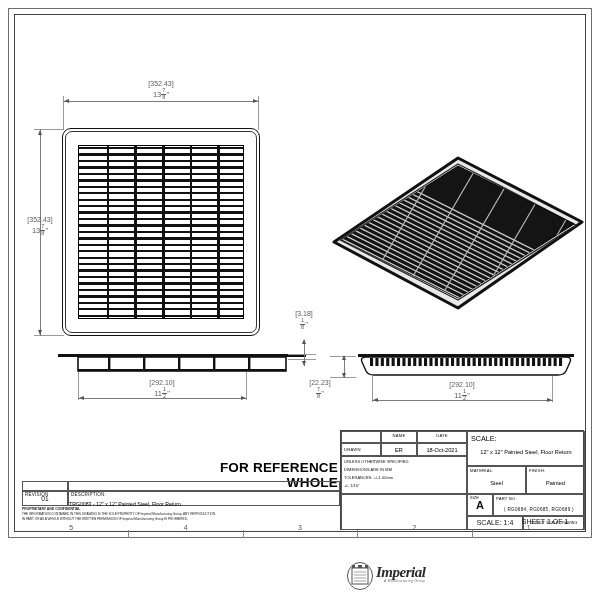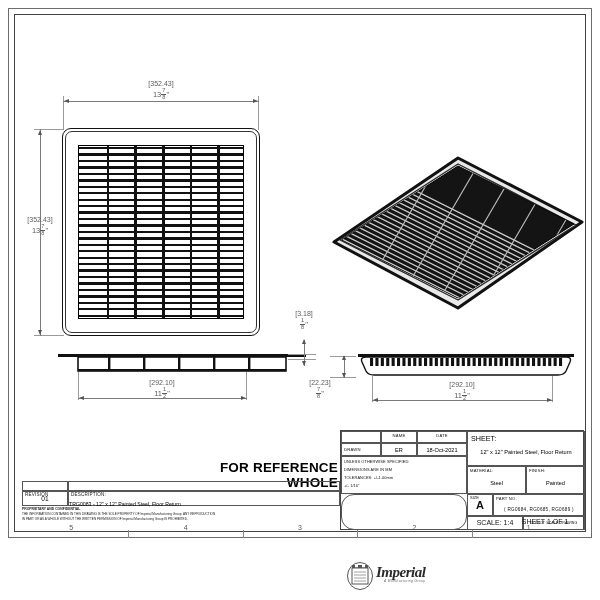--- a/index.html
+++ b/index.html
@@ -374,42 +374,42 @@
       <span class="val" style="padding-top:3px;">18-Oct-2021</span>
     </div>
 
     <div class="cell" style="left:0;top:25px;width:126px;height:38px;">
       <span class="tb-unless">UNLESS OTHERWISE SPECIFIED:</span>
       <span class="tb-unless c">DIMENSIONS ARE IN MM</span>
       <span class="tb-unless c">TOLERANCES: +/-1.00mm</span>
       <span class="tb-unless c">+/- 1/16"</span>
     </div>
 
-    <div class="cell" style="left:0;top:63px;width:126px;height:36px;border-radius:13px;">
+    <div class="cell" style="left:0;top:63px;width:126px;height:36px;">
       <div id="logo">
         <svg width="28" height="30" viewBox="0 0 28 30" style="position:absolute;left:4px;top:3px;">
           <ellipse cx="14" cy="15" rx="12.5" ry="13.5" fill="none" stroke="#555" stroke-width="1"></ellipse>
           <rect x="6" y="7" width="16" height="16" fill="none" stroke="#555" stroke-width="1"></rect>
           <path d="M6,7 L6,4 L9,4 L9,6.5 L12,6.5 L12,4 L16,4 L16,6.5 L19,6.5 L19,4 L22,4 L22,7 Z" fill="#555"></path>
           <g stroke="#777" stroke-width=".7">
             <line x1="8" y1="11" x2="20" y2="11"></line>
             <line x1="8" y1="14" x2="20" y2="14"></line>
             <line x1="8" y1="17" x2="20" y2="17"></line>
             <line x1="8" y1="20" x2="20" y2="20"></line>
           </g>
         </svg>
         <div style="position:absolute;left:34px;top:5px;">
           <span class="logo-word">Imperial</span>
           <div class="logo-sub" style="text-align:right;margin-top:-2px;">A Manufacturing Group</div>
         </div>
       </div>
     </div>
 
     <div class="cell" style="left:126px;top:0;width:118px;height:35px;">
-      <span class="tb-title-lbl">SHEET:</span>
+      <span class="tb-title-lbl">SCALE:</span>
       <span class="tb-title-val">12" x 12" Painted Steel, Floor Return</span>
     </div>
 
     <div class="cell" style="left:126px;top:35px;width:59px;height:28px;">
       <span class="lbl">MATERIAL:</span>
       <span class="val" style="padding-top:6px;">Steel</span>
     </div>
     <div class="cell" style="left:185px;top:35px;width:59px;height:28px;">
       <span class="lbl">FINISH:</span>
       <span class="val" style="padding-top:6px;">Painted</span>

